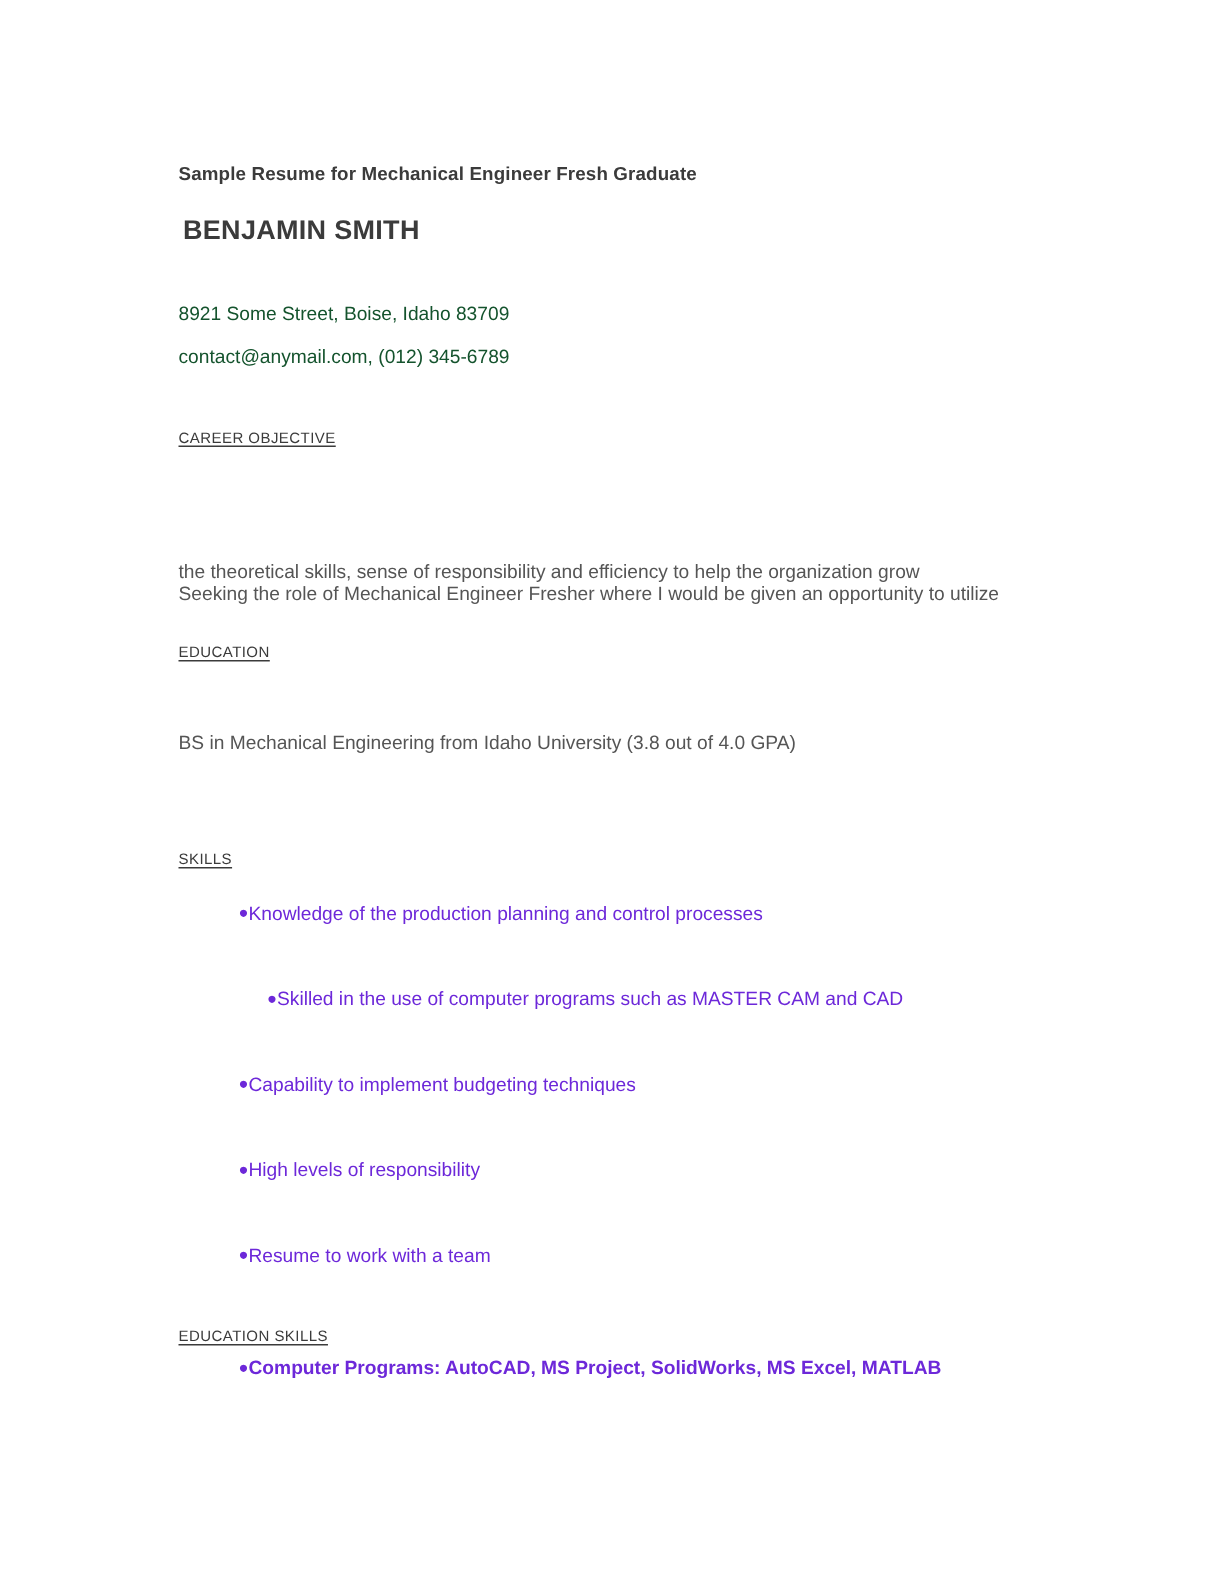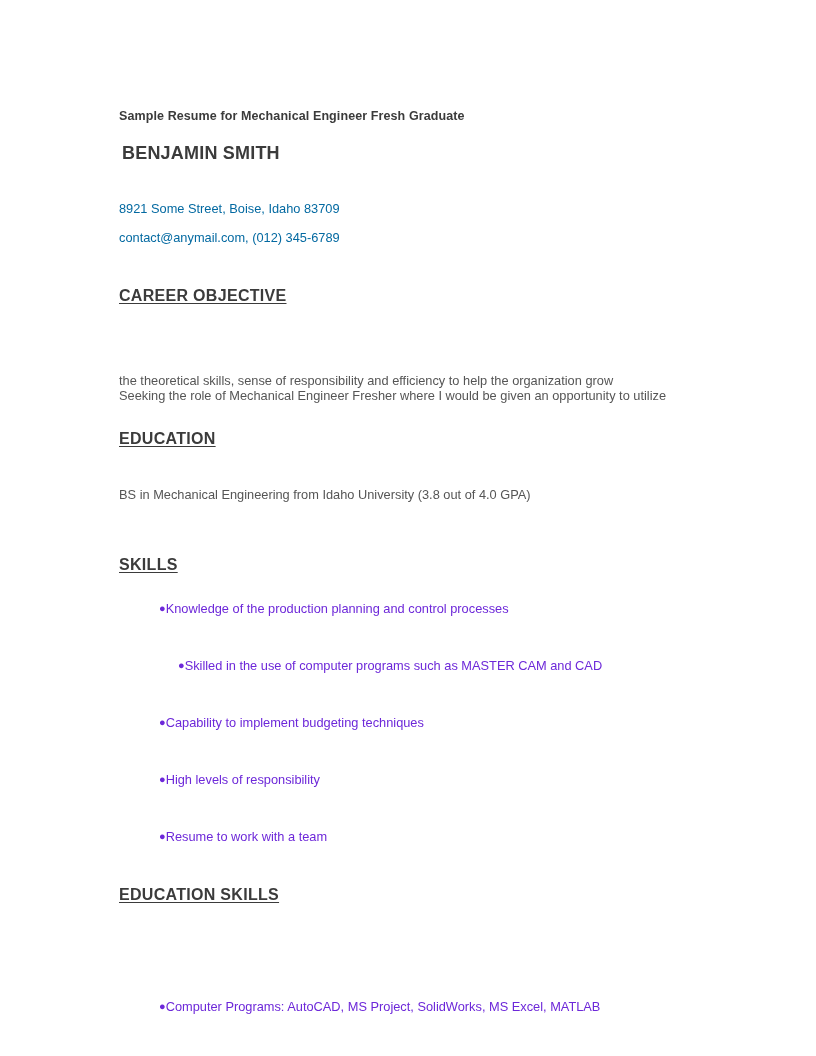--- a/index.html
+++ b/index.html
@@ -43,42 +43,42 @@
     font-weight: bold;
     color: #3b3b3b;
     letter-spacing: 0.2px;
     position: absolute;
     top: 143px;
     left: 3px;
     white-space: nowrap;
   }
   .contact-line {
     font-size: 12.8px;
-    color: #0369a1;
+    color: #14532d;
     position: absolute;
     left: 0;
     white-space: nowrap;
   }
   .contact-address { top: 201px; }
   .contact-email   { top: 230px; }
 
   .section-heading {
-    font-size: 16px;
-    font-weight: bold;
+    font-size: 10px;
+    font-weight: normal;
     color: #3b3b3b;
     text-decoration: underline;
     text-underline-offset: 2px;
     letter-spacing: 0.3px;
     position: absolute;
     left: 0;
     white-space: nowrap;
   }
   .h-objective { top: 287px; }
   .h-education { top: 430px; }
-  .h-skills    { top: 556px; }
+  .h-skills    { top: 568px; }
   .h-technical { top: 886px; }
 
   .body-text {
     font-size: 12.8px;
     color: #555555;
     position: absolute;
     left: 0;
     white-space: nowrap;
   }
   .obj-line-1 { top: 344px; margin-top: 44px; }
@@ -94,21 +94,21 @@
   }
   .bullet-item .dot {
     font-size: 11px;
     vertical-align: 1px;
   }
   .sk-1 { top: 601px; }
   .sk-2 { top: 658px; margin-left: 19px; }
   .sk-3 { top: 715px; }
   .sk-4 { top: 772px; }
   .sk-5 { top: 829px; }
-  .tk-1 { top: 999px; }
+  .tk-1 { top: 904px; font-weight: bold; }
 </style>
 </head>
 <body>
 
 <div class="page">
   <div class="content">
 
     <div class="doc-title">Sample Resume for Mechanical Engineer Fresh Graduate</div>
 
     <div class="candidate-name"> BENJAMIN SMITH</div>

